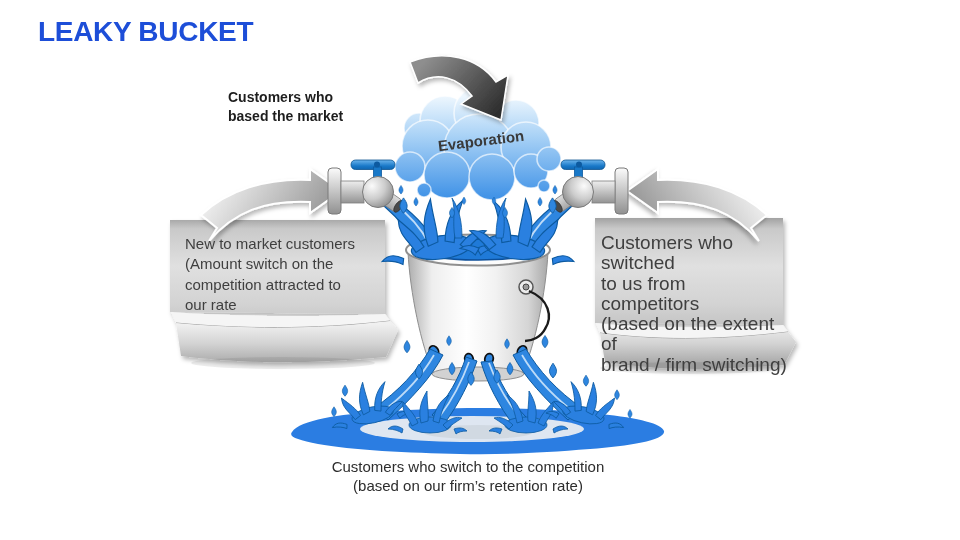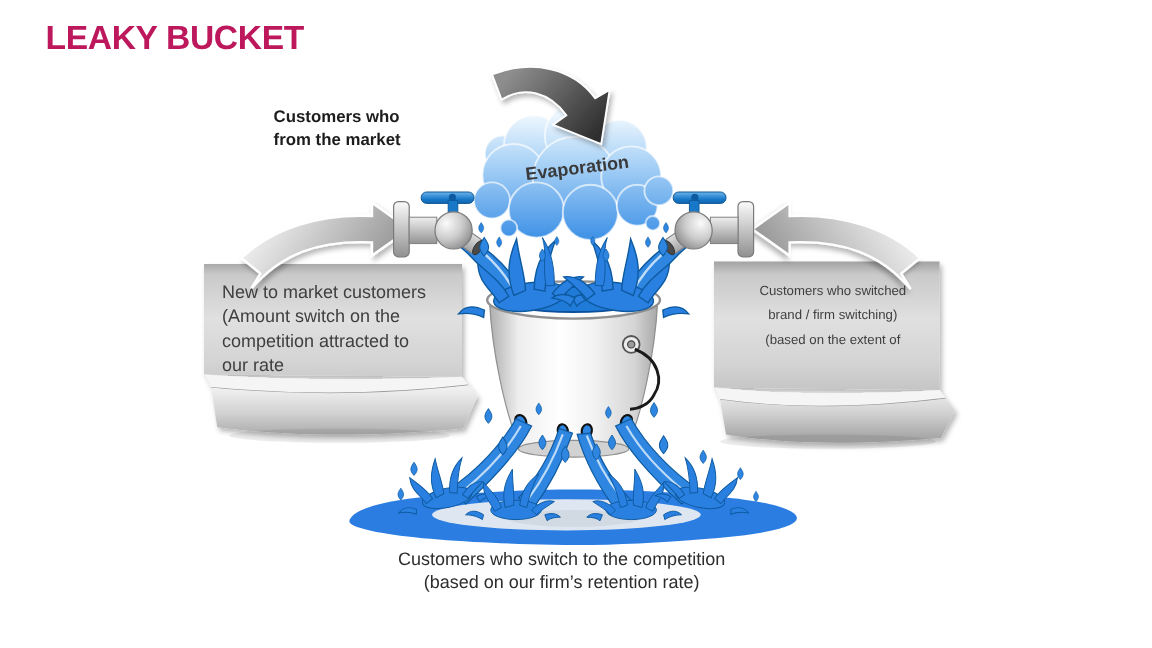--- a/index.html
+++ b/index.html
@@ -1,26 +1,26 @@
 <!DOCTYPE html>
 <html><head>
 <meta charset="utf-8">
 <style>
   html,body{margin:0;padding:0;background:#ffffff;}
   #slide{position:relative;width:960px;height:540px;background:#ffffff;overflow:hidden;
          font-family:"Liberation Sans",sans-serif;}
   #gfx{position:absolute;left:0;top:0;width:960px;height:540px;}
   .txt{position:absolute;color:#3f3f3f;}
-  #title{left:38px;top:16px;font-size:28px;font-weight:700;letter-spacing:-0.3px;color:#be185d;}
+  #title{left:38px;top:16px;font-size:28px;font-weight:700;letter-spacing:-0.3px;color:#1d4ed8;}
   #leave{left:228px;top:88px;width:168px;font-weight:700;font-size:14px;
          line-height:19px;color:#1d1d1d;}
   #evap{left:422px;top:132px;width:118px;text-align:center;font-weight:700;font-size:15px;
         color:#3a3a3a;transform:rotate(-7deg);}
   #lboxtxt{left:185px;top:234px;width:196px;font-size:15px;line-height:20.3px;color:#3f3f3f;}
-  #rboxtxt{left:601px;top:233px;width:186px;font-size:11px;line-height:20.3px;color:#3f3f3f;text-align:center;}
+  #rboxtxt{left:601px;top:233px;width:186px;font-size:19px;line-height:20.3px;color:#3f3f3f;}
   #bottomcap{left:306px;top:457px;width:324px;text-align:center;font-size:15px;line-height:19px;color:#2d2d2d;}
   .ln{display:block;}
 </style>
 </head>
 <body>
 
 <div id="slide">
 
 <svg id="gfx" viewBox="0 0 960 540">
   <defs>
@@ -238,36 +238,37 @@
     <use href="#dropG" transform="translate(334,412) scale(0.8)"></use>
     <use href="#dropG" transform="translate(617,395) scale(0.8)"></use>
     <use href="#dropG" transform="translate(630,414) scale(0.7)"></use>
   </g>
 </svg>
 
 <div class="txt" id="title">LEAKY BUCKET</div>
 
 <div class="txt" id="leave">
   <span class="ln">Customers who</span>
-  <span class="ln">from the market</span>
+  <span class="ln">based the market</span>
 </div>
 
 <div class="txt" id="evap">Evaporation</div>
 
 <div class="txt" id="lboxtxt">
   <span class="ln">New to market customers</span>
   <span class="ln">(Amount switch on the</span>
   <span class="ln">competition attracted to</span>
   <span class="ln">our rate</span>
 </div>
 
 <div class="txt" id="rboxtxt">
   <span class="ln">Customers who switched</span>
+  <span class="ln">to us from competitors</span>
+  <span class="ln">(based on the extent of</span>
   <span class="ln">brand / firm switching)</span>
-  <span class="ln">(based on the extent of</span>
 </div>
 
 <div class="txt" id="bottomcap">
   <span class="ln">Customers who switch to the competition</span>
   <span class="ln">(based on our firm’s retention rate)</span>
 </div>
 
 </div>
 
 </body></html>

